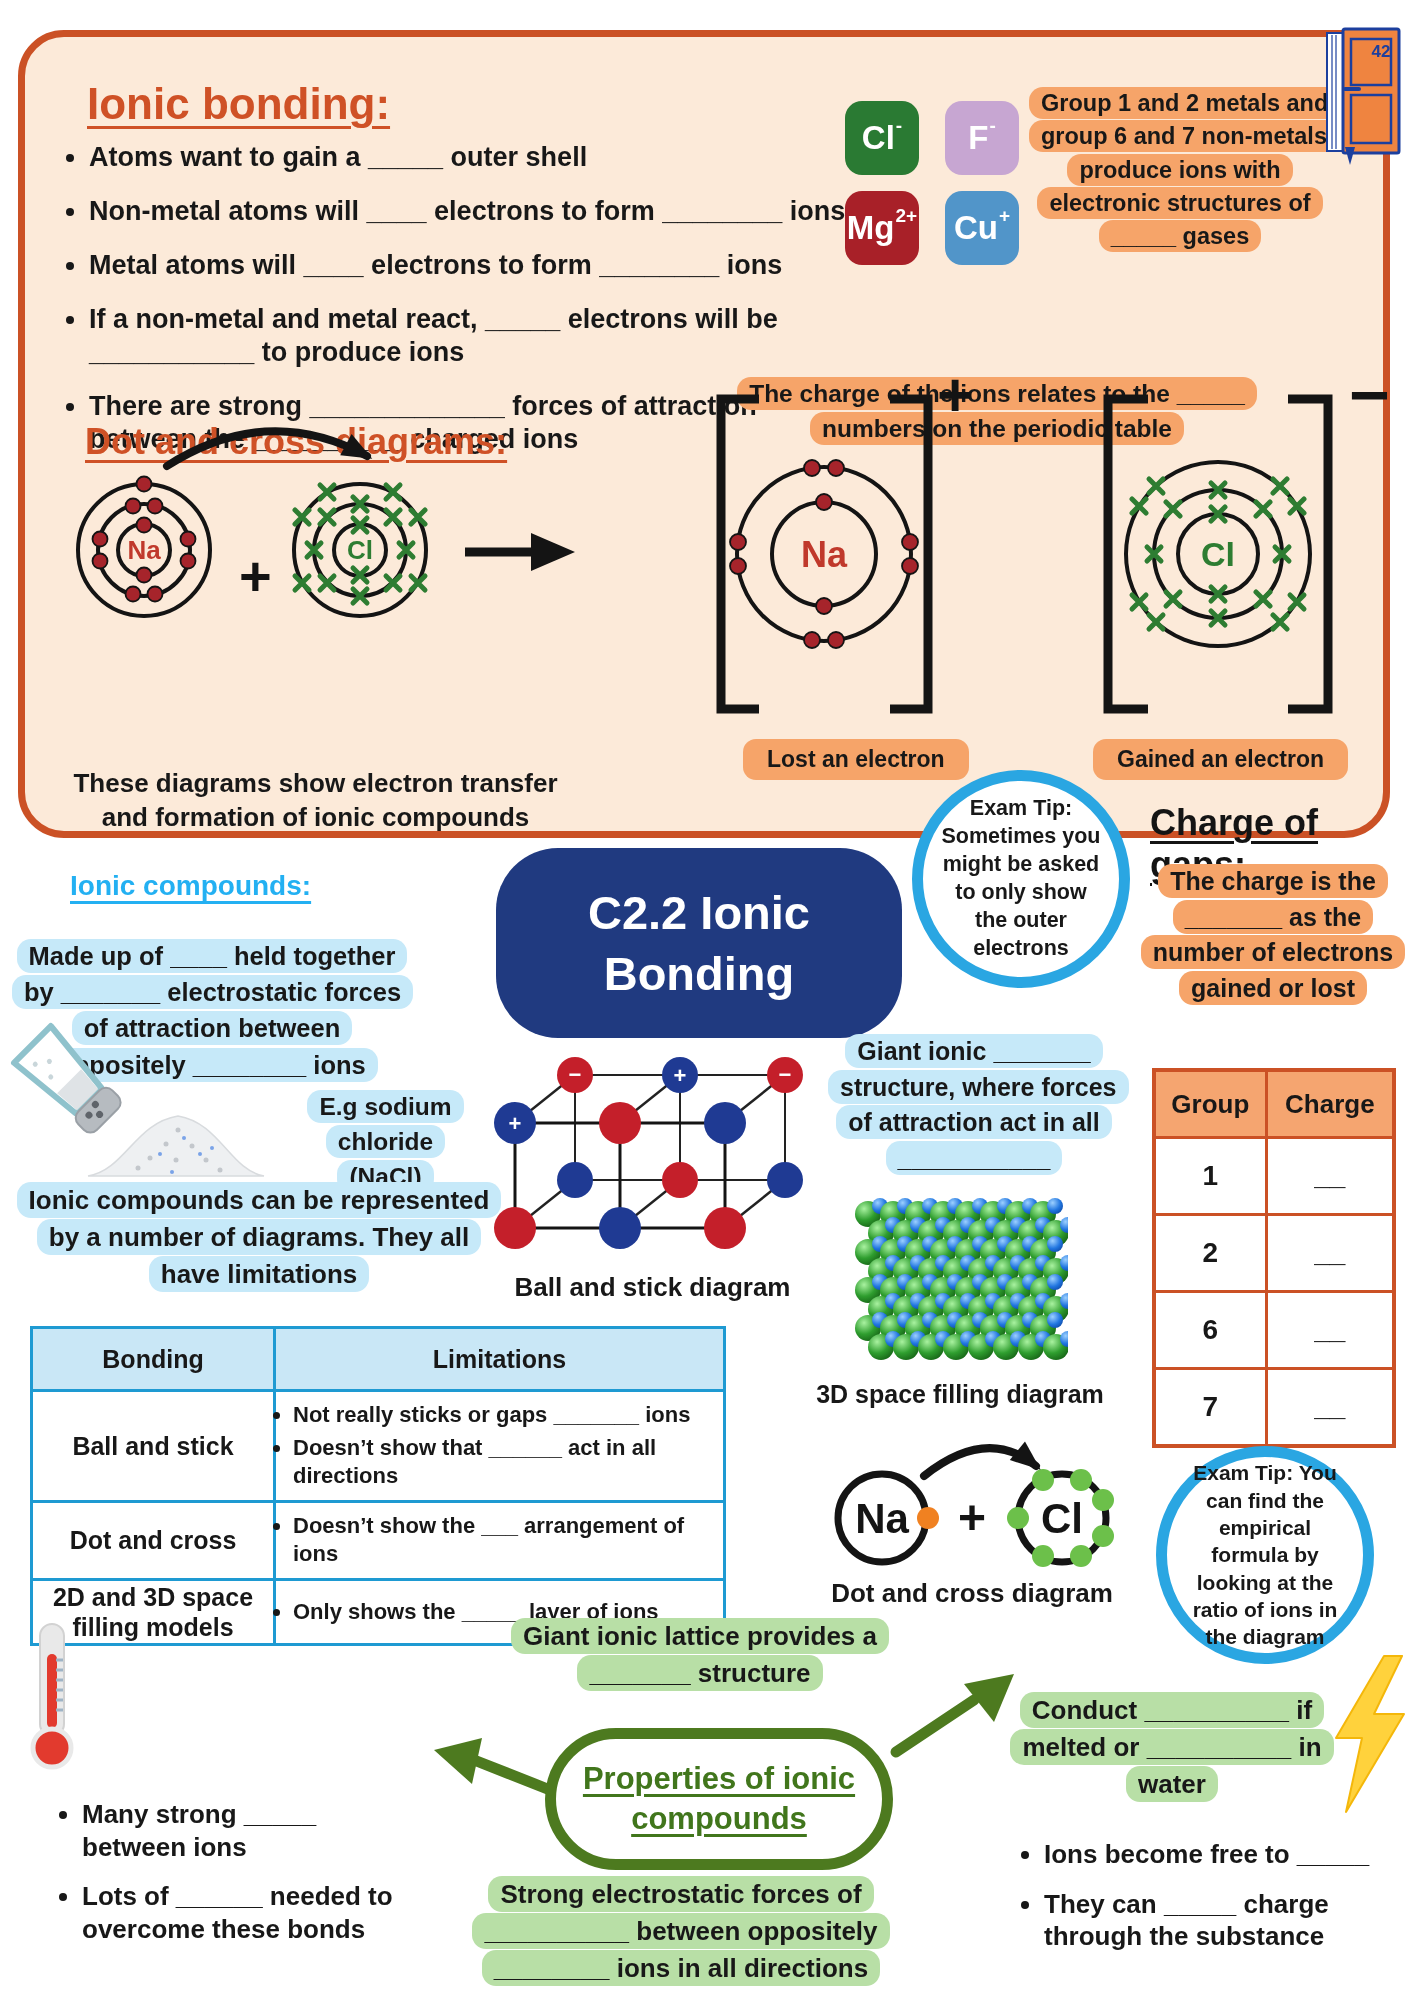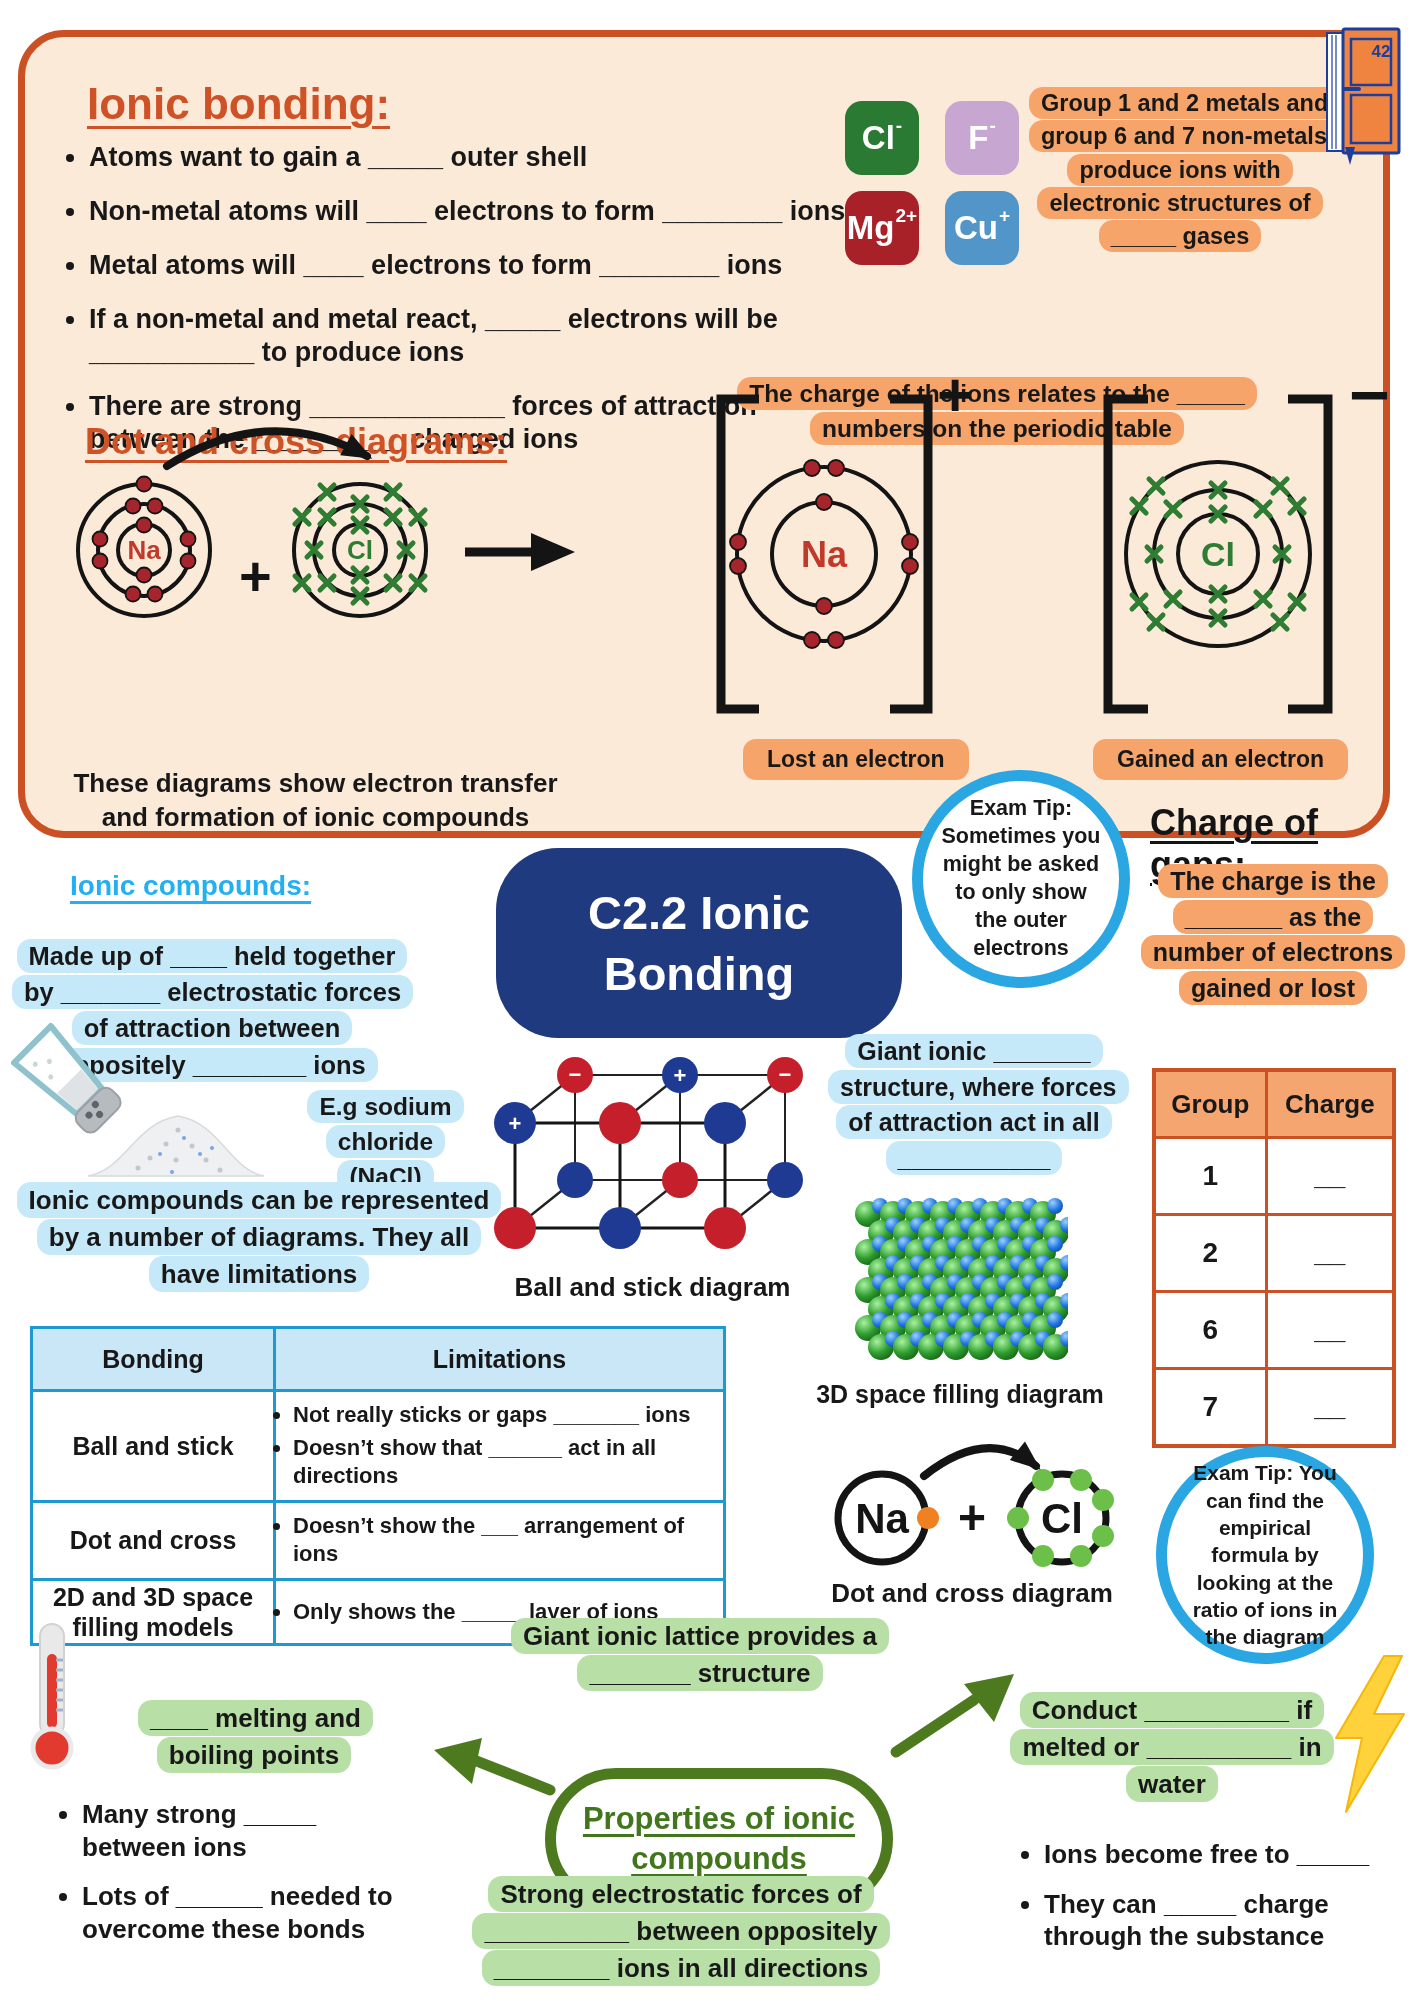--- a/index.html
+++ b/index.html
@@ -58,21 +58,21 @@
   .lim-table th{background:#c9e7f6;border:3px solid #1e9ad2;font-size:25px;height:58px;}
   .lim-table td{border:3px solid #1e9ad2;}
   .lim-table td.dg{font-size:25px;text-align:center;width:238px;line-height:1.2;}
   .lim-table ul{margin:8px 0;padding-left:16px;font-size:22px;line-height:1.3;}
   .lim-table ul li{margin:4px 0;}
   
   .lattice-note{left:480px;top:1618px;width:440px;font-size:26px;}
   .prop-oval{left:545px;top:1728px;width:348px;height:142px;border:11px solid #4d7a1f;border-radius:80px;
              background:#fff;display:flex;align-items:center;justify-content:center;text-align:center;
              font-size:31px;color:#41761c;text-decoration:underline;text-decoration-thickness:3px;
-             text-underline-offset:5px;line-height:1.3;box-sizing:border-box;margin-top:40px;}
+             text-underline-offset:5px;line-height:1.3;box-sizing:border-box;}
   .melting-note{left:138px;top:1700px;width:232px;font-size:26px;}
   .side-bullets{margin:0;padding-left:30px;font-size:26px;line-height:1.25;}
   .side-bullets li{margin-bottom:17px;}
   .melting-bullets{left:52px;top:1798px;width:330px;}
   .forces-note{left:450px;top:1876px;width:462px;font-size:26px;}
   .conduct-note{left:1008px;top:1692px;width:328px;font-size:26px;}
   .conduct-bullets{left:1014px;top:1838px;width:350px;}
   svg text{font-family:"Liberation Sans",sans-serif;font-weight:700;}
   .shell{fill:none;stroke:#141414;stroke-width:4px;}
   .ed{fill:#a6242b;stroke:#141414;stroke-width:1.8px;}
@@ -649,21 +649,20 @@
     <g stroke="#9fb4c6" stroke-width="3">
       <line x1="30" y1="40" x2="37" y2="40"></line>
         <line x1="30" y1="50" x2="37" y2="50"></line>
         <line x1="30" y1="60" x2="37" y2="60"></line>
       <line x1="30" y1="70" x2="37" y2="70"></line>
         <line x1="30" y1="80" x2="37" y2="80"></line>
         <line x1="30" y1="90" x2="37" y2="90"></line>
     </g>
   </svg>
 
-  <div class="abs hl-note g melting-note"><span>____ melting and boiling points</span></div>
   <ul class="abs side-bullets melting-bullets">
     <li>Many strong _____ between ions</li>
     <li>Lots of ______ needed to overcome these bonds</li>
   </ul>
 
   <div class="abs hl-note g forces-note"><span>Strong electrostatic forces of __________ between oppositely ________ ions in all directions</span></div>
 
   <div class="abs hl-note g conduct-note"><span>Conduct __________ if melted or __________ in water</span></div>
   <ul class="abs side-bullets conduct-bullets">
     <li>Ions become free to _____</li>

